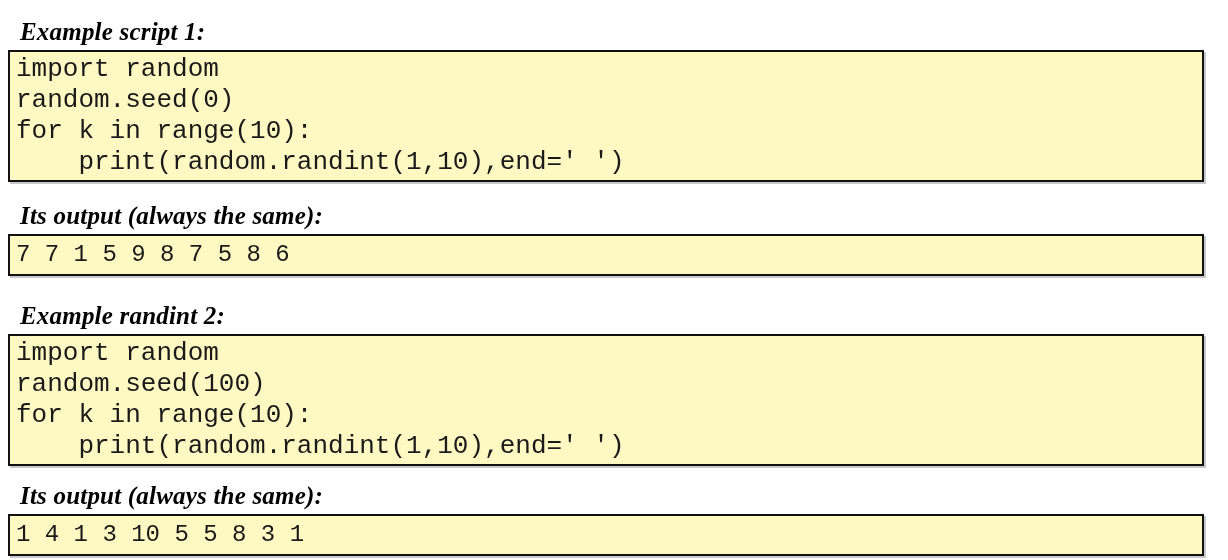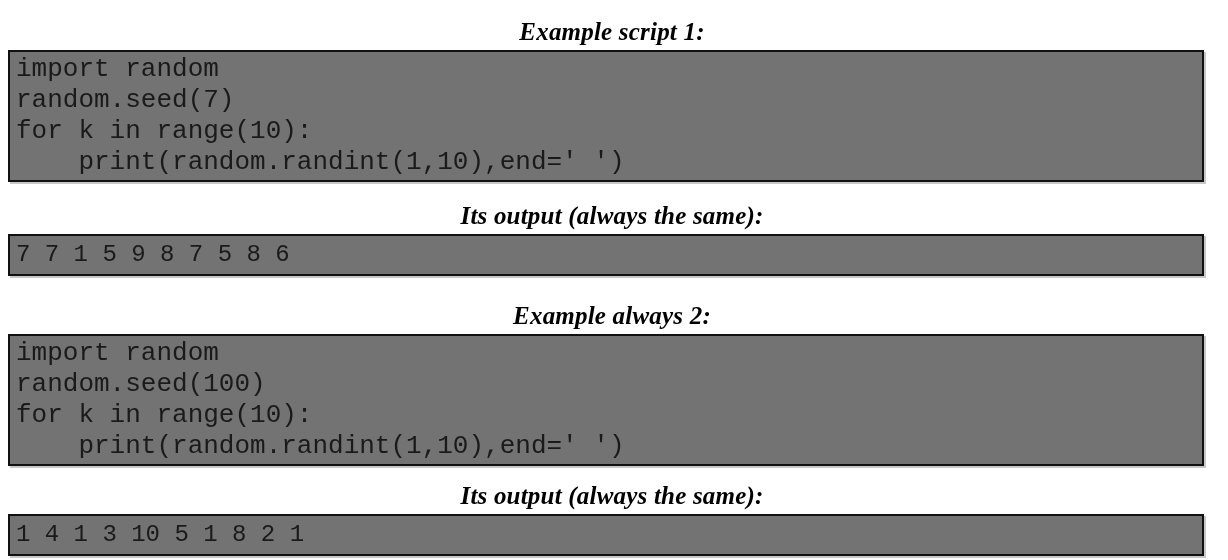--- a/index.html
+++ b/index.html
@@ -18,32 +18,31 @@
   }
   .section-heading {
     margin: 0 24px 4px 20px;
     font-family: "Liberation Serif", serif;
     font-style: italic;
     font-weight: bold;
     font-size: 25px;
     line-height: 1.12;
     color: #000000;
     letter-spacing: 0.2px;
-    text-align: center;
   }
   .mt-output1 { margin-top: 20px; }
   .mt-script2 { margin-top: 26px; }
   .mt-output2 { margin-top: 16px; }
   .box {
     box-sizing: border-box;
     margin-left: 8px;
     width: 1196px;
     border: 2px solid #111111;
     box-shadow: 2px 2px 0 #c8c8c8;
-    background: #737373;
+    background: #fef9c3;
     padding: 2px 6px;
   }
   .code-line {
     font-family: "Liberation Mono", "DejaVu Sans Mono", monospace;
     font-size: 26px;
     line-height: 31px;
     color: #1a1a1a;
     white-space: pre;
   }
   .output-line {
@@ -56,39 +55,39 @@
 </style>
 </head>
 <body>
 
 <div class="page">
 
   <div class="section-heading">Example script 1:</div>
 
   <div class="box">
     <div class="code-line">import random</div>
-    <div class="code-line">random.seed(7)</div>
+    <div class="code-line">random.seed(0)</div>
     <div class="code-line">for k in range(10):</div>
     <div class="code-line">    print(random.randint(1,10),end=' ')</div>
   </div>
 
   <div class="section-heading mt-output1">Its output (always the same):</div>
 
   <div class="box">
     <div class="output-line">7 7 1 5 9 8 7 5 8 6</div>
   </div>
 
-  <div class="section-heading mt-script2">Example always 2:</div>
+  <div class="section-heading mt-script2">Example randint 2:</div>
 
   <div class="box">
     <div class="code-line">import random</div>
     <div class="code-line">random.seed(100)</div>
     <div class="code-line">for k in range(10):</div>
     <div class="code-line">    print(random.randint(1,10),end=' ')</div>
   </div>
 
   <div class="section-heading mt-output2">Its output (always the same):</div>
 
   <div class="box">
-    <div class="output-line">1 4 1 3 10 5 1 8 2 1</div>
+    <div class="output-line">1 4 1 3 10 5 5 8 3 1</div>
   </div>
 
 </div>
 
 </body></html>

